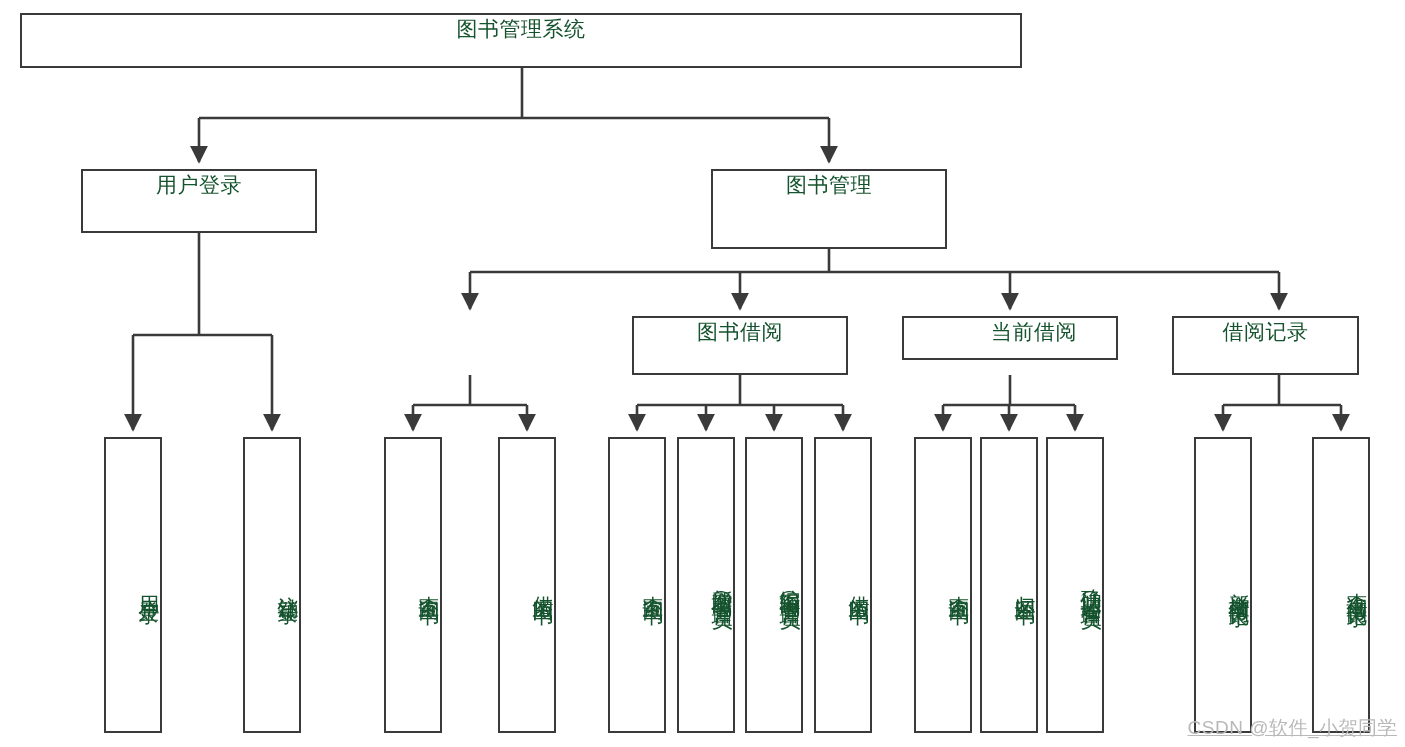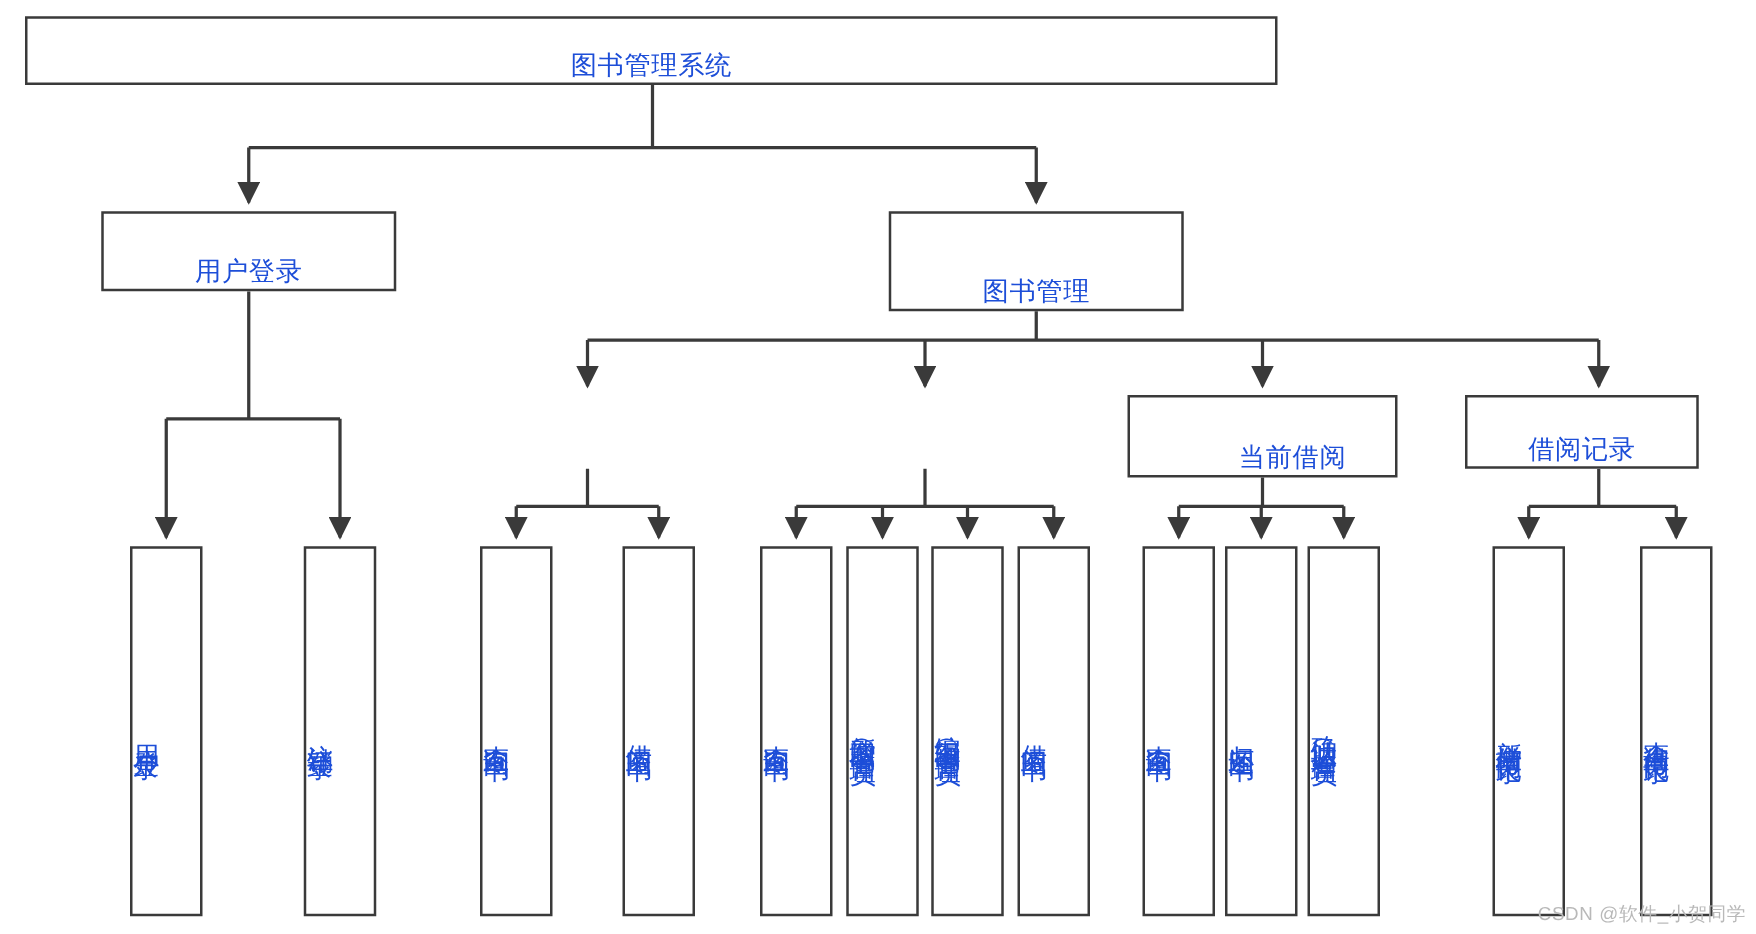--- a/index.html
+++ b/index.html
@@ -24,23 +24,23 @@
     width: 1405px;
     height: 747px;
     pointer-events: none;
   }
   .node {
     position: absolute;
     box-sizing: border-box;
     border: 2px solid #3a3a3a;
     background: #ffffff;
     display: flex;
-    align-items: flex-end;
+    align-items: flex-start;
     justify-content: center;
-    color: #1d4ed8;
+    color: #14532d;
   }
   .node.horiz {
     font-size: 21px;
     letter-spacing: 0.5px;
   }
   .node.vert {
     writing-mode: vertical-rl;
     text-orientation: upright;
     font-size: 21px;
     letter-spacing: 3px;
@@ -50,24 +50,25 @@
   }
   .node.vert .vlabel {
     writing-mode: vertical-rl;
     text-orientation: upright;
     white-space: nowrap;
   }
   .watermark {
     position: absolute;
     right: 8px;
     bottom: 6px;
-    font-size: 15px;
+    font-size: 19px;
     color: #b9b9b9;
     letter-spacing: 0.5px;
     white-space: nowrap;
+    text-decoration: underline;
   }
 </style>
 </head>
 <body>
 
 <div id="canvas">
 
   <svg id="edges" viewBox="0 0 1405 747" xmlns="http://www.w3.org/2000/svg">
     <defs>
       <marker id="arrow" viewBox="0 0 10 10" refX="9" refY="5" markerWidth="7" markerHeight="7" orient="auto-start-reverse">
@@ -122,21 +123,24 @@
     <span>图书管理系统</span>
   </div>
 
   <div class="node horiz" style="left:81px; top:169px; width:236px; height:64px;">
     <span>用户登录</span>
   </div>
   <div class="node horiz" style="left:711px; top:169px; width:236px; height:80px;">
     <span>图书管理</span>
   </div>
 
-  <div class="node horiz" style="left:902px; top:316px; width:216px; height:66px;padding-left:48px;">
+  <div class="node horiz" style="left:632px; top:316px; width:216px; height:59px;">
+    <span>图书借阅</span>
+  </div>
+  <div class="node horiz" style="left:902px; top:316px; width:216px; height:44px;padding-left:48px;">
     <span>当前借阅</span>
   </div>
   <div class="node horiz" style="left:1172px; top:316px; width:187px; height:59px;">
     <span>借阅记录</span>
   </div>
 
   <div class="node vert" style="left:104px; top:437px; width:58px; height:296px;">
     <span class="vlabel">用户登录</span>
   </div>
   <div class="node vert" style="left:243px; top:437px; width:58px; height:296px;">

